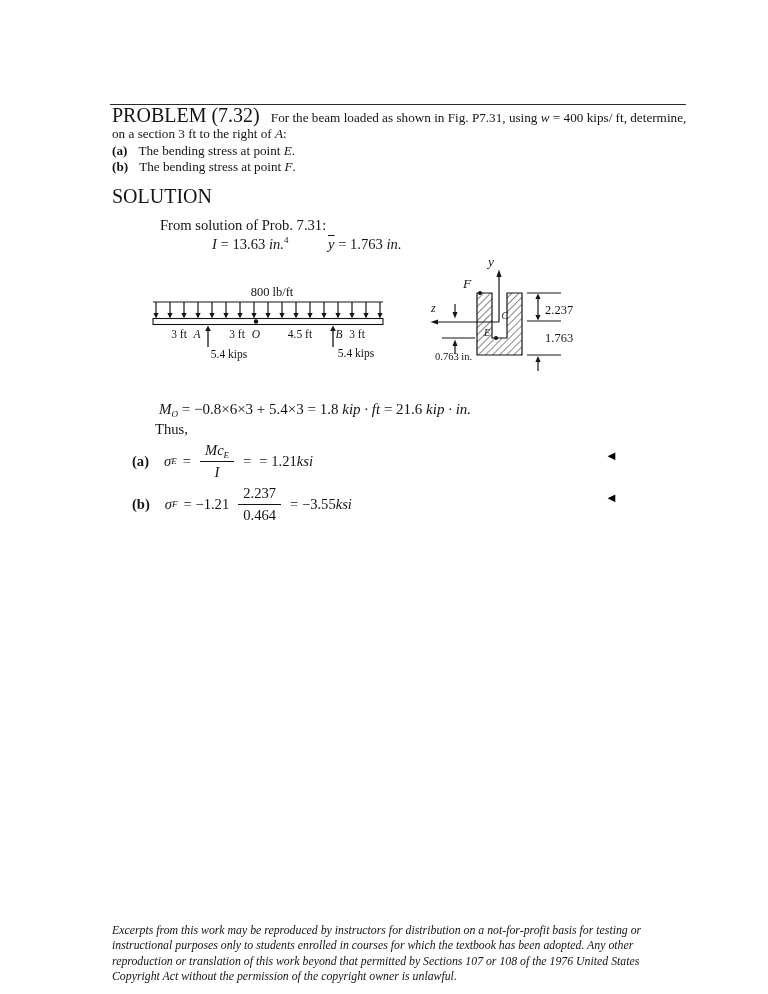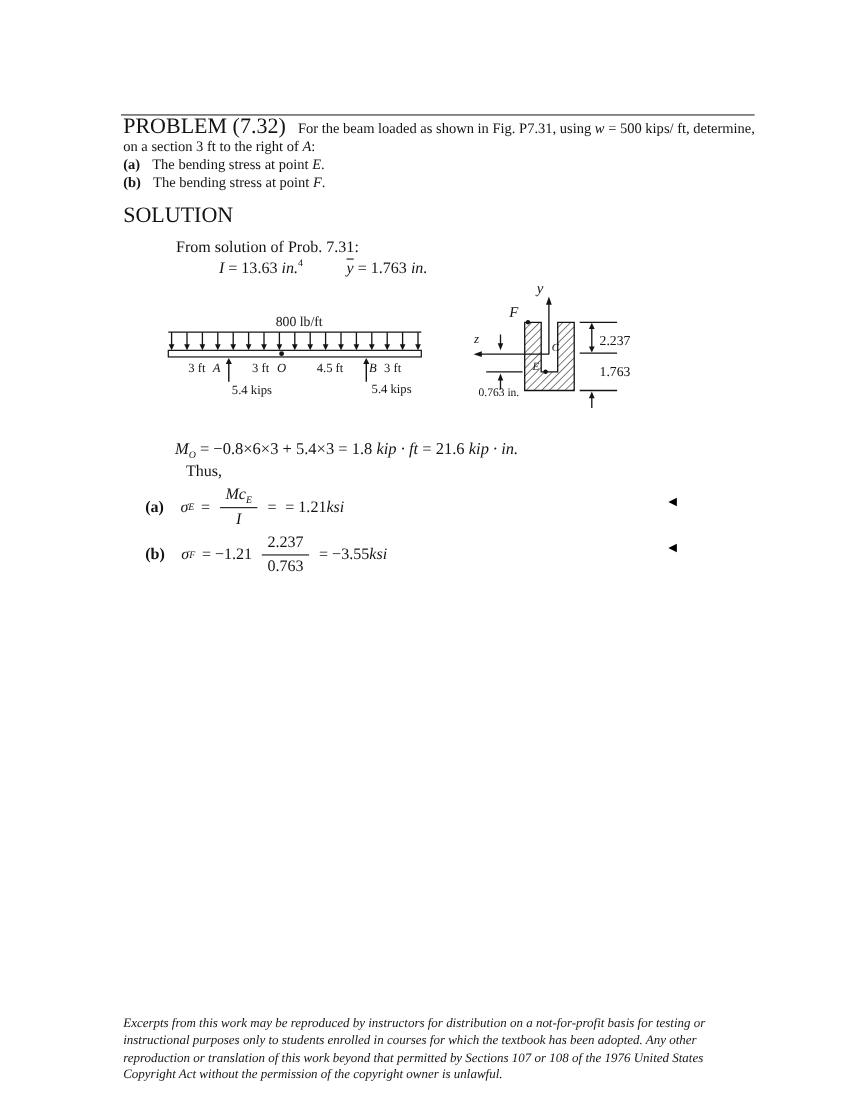--- a/index.html
+++ b/index.html
@@ -28,38 +28,38 @@
   .svg-it { font-style:italic; }
   .gap-l { padding-left:11px; }
 </style>
 </head>
 <body>
 
 <div class="abs rule" style="left:110px; top:104px; width:576px;"></div>
 
 <div class="abs body-text" style="left:112px; top:107px; width:580px;">
   <div class="nowrap">
-    <span class="heading">PROBLEM (7.32)</span><span class="gap-l">For the beam loaded as shown in Fig. P7.31, using </span><span class="it">w</span><span> = 500 kips/ ft,  determine,</span>
+    <span class="heading">PROBLEM (7.32)</span><span class="gap-l">For the beam loaded as shown in Fig. P7.31, using </span><span class="it">w</span><span> = 400 kips/ ft,  determine,</span>
   </div>
   <div class="nowrap">
     <span>on a section 3 ft to the right of </span><span class="it">A</span><span>:</span>
   </div>
   <div class="nowrap">
     <span class="b">(a)</span><span class="gap-l">The bending stress at point </span><span class="it">E</span><span>.</span>
   </div>
   <div class="nowrap">
     <span class="b">(b)</span><span class="gap-l">The bending stress at point </span><span class="it">F</span><span>.</span>
   </div>
 </div>
 
 <div class="abs heading" style="left:112px; top:185px;">SOLUTION</div>
 
 <div class="abs eq-text nowrap" style="left:160px; top:217px;">From solution of Prob. 7.31:</div>
 
-<div class="abs eq-text nowrap" style="left:199px; top:236px;">
+<div class="abs eq-text nowrap" style="left:212px; top:236px;">
   <span><span class="it">I</span><span> = 13.63 </span><span class="it">in.</span><sup>4</sup></span>
   <span style="margin-left:36px;"><span class="it" style="text-decoration:overline;">y</span><span> = 1.763 </span><span class="it">in.</span></span>
 </div>
 
 <svg class="abs" style="left:150px; top:281px;" width="240" height="80" viewBox="0 0 240 80">
   <defs>
     <g id="dl-arrow">
       <line x1="0" y1="0" x2="0" y2="12" stroke="#141414" stroke-width="1.2"></line>
       <polygon points="-2.6,11 2.6,11 0,16.5" fill="#141414"></polygon>
     </g>
@@ -147,21 +147,21 @@
     <polygon points="110.4,110 115.6,110 113,104" fill="#141414"></polygon>
   </g>
   <text x="120" y="62" font-size="12.5">2.237</text>
   <text x="120" y="90" font-size="12.5">1.763</text>
 </svg>
 
 <div class="abs nowrap" style="left:159px; top:401px; font-size:15px;">
   <span class="it">M</span><sub class="it">O</sub><span> = −0.8×6×3 + 5.4×3 = 1.8 </span><span class="it">kip · ft</span><span> = 21.6 </span><span class="it">kip · in.</span>
 </div>
 
-<div class="abs eq-text" style="left:169px; top:421px;text-align:center;">Thus,</div>
+<div class="abs eq-text" style="left:155px; top:421px;text-align:center;">Thus,</div>
 
 <div class="abs eq-row nowrap" style="left:132px; top:440px; height:42px;">
   <span class="b">(a)</span>
   <span class="it" style="margin-left:15px;">σ</span>
     <sub class="it">E</sub>
   <span style="margin:0 6px;">=</span>
   <span class="frac">
       <span class="num"><span class="it">Mc</span><sub class="it">E</sub></span>
       <span class="den it">I</span>
     </span>
@@ -171,21 +171,21 @@
 </div>
 <span class="abs marker" style="left:605px; top:448px;">◄</span>
 
 <div class="abs eq-row nowrap" style="left:132px; top:484px; height:40px;">
   <span class="b">(b)</span>
   <span class="it" style="margin-left:15px;">σ</span>
     <sub class="it">F</sub>
   <span style="margin:0 6px 0 6px;">= −1.21</span>
   <span class="frac">
       <span class="num">2.237</span>
-      <span class="den">0.763</span>
+      <span class="den">0.464</span>
     </span>
   <span style="margin-left:6px;">= −3.55 </span>
     <span class="it">ksi</span>
 </div>
 <span class="abs marker" style="left:605px; top:490px;">◄</span>
 
 <div class="abs" style="left:112px; top:923px; width:580px;">
   <div class="footer-line">Excerpts from this work may be reproduced by instructors for distribution on a not-for-profit basis for testing or</div>
   <div class="footer-line">instructional purposes only to students enrolled in courses for which the textbook has been adopted. Any other</div>
   <div class="footer-line">reproduction or translation of this work beyond that permitted by Sections 107 or 108 of the 1976 United States</div>

